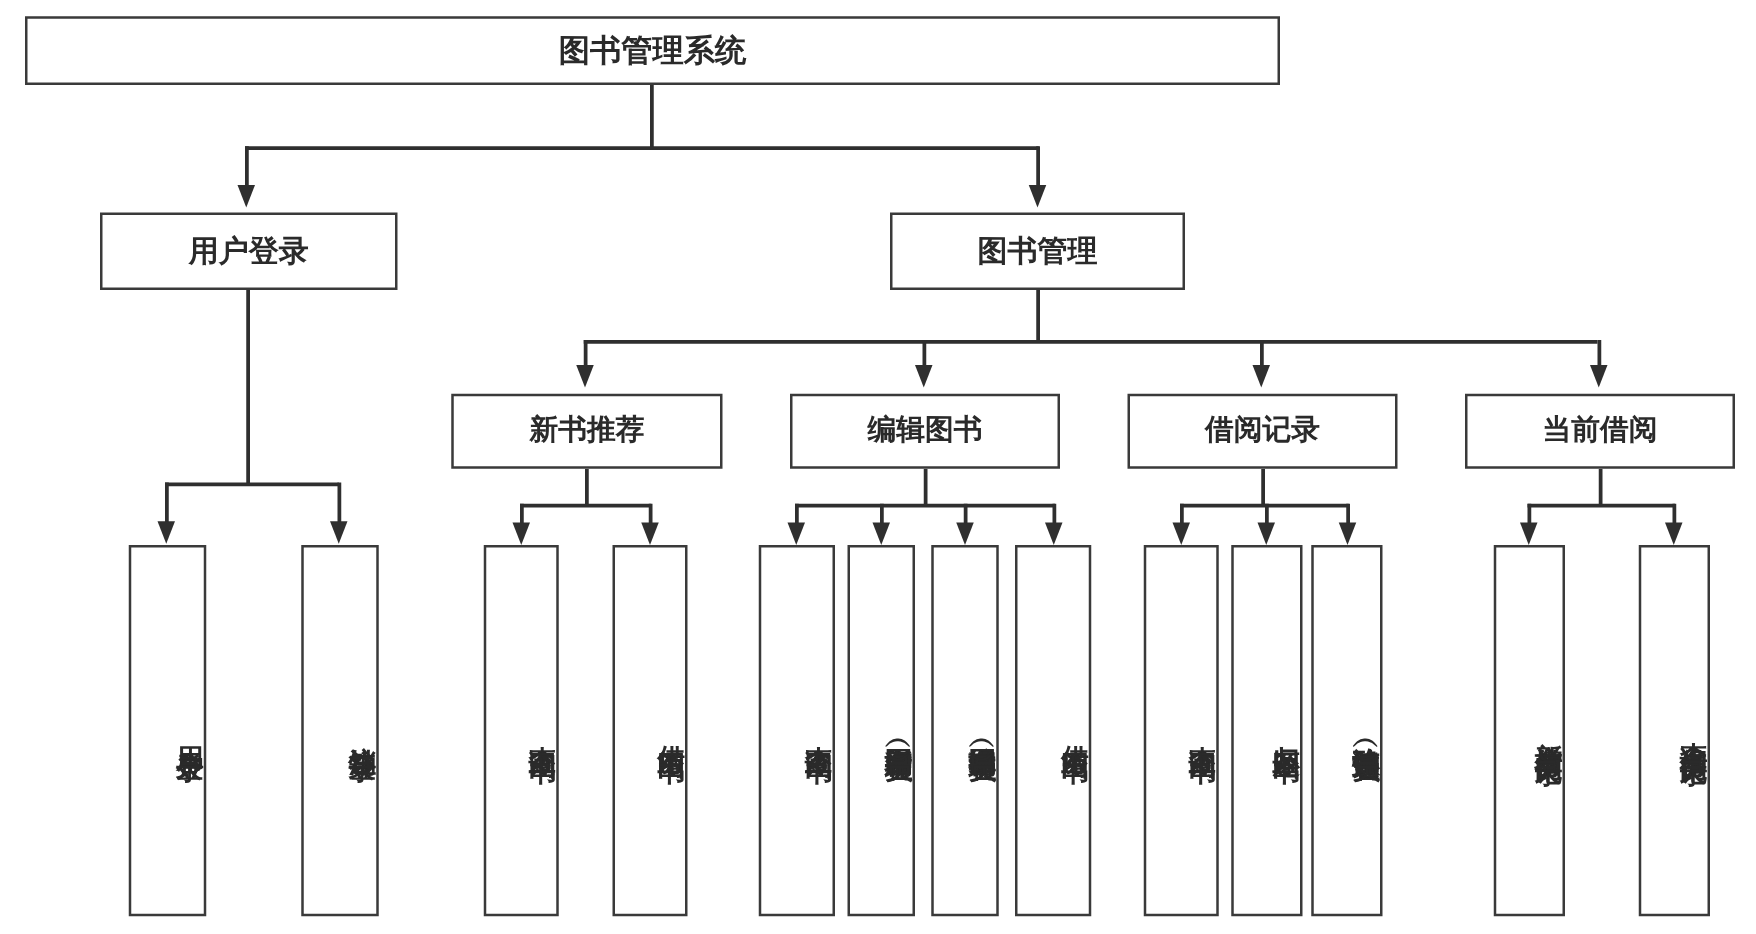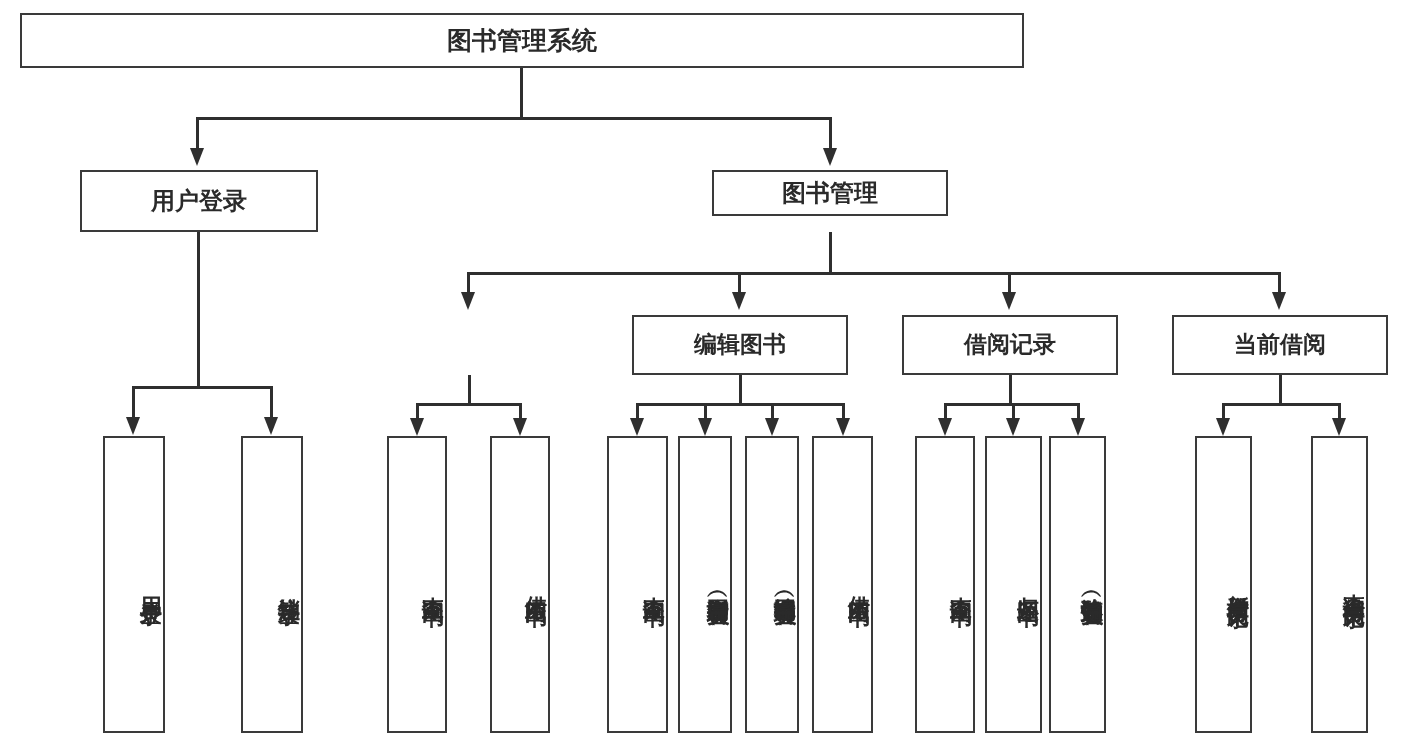--- a/index.html
+++ b/index.html
@@ -96,40 +96,41 @@
   <div class="hline" style="left:196px; top:117px; width:635px;"></div>
 
   <div class="vline" style="left:196px; top:117px; height:32px;"></div>
   <div class="arrow" style="left:190px; top:148px;"></div>
 
   <div class="vline" style="left:829px; top:117px; height:32px;"></div>
   <div class="arrow" style="left:823px; top:148px;"></div>
 
   <div class="node level2" style="left:80px; top:170px; width:238px; height:62px;">用户登录</div>
 
-  <div class="node level2" style="left:712px; top:170px; width:236px; height:46px;">图书管理</div>
+  <div class="node level2" style="left:712px; top:170px; width:236px; height:62px;">图书管理</div>
 
   <div class="vline" style="left:197px; top:232px; height:156px;"></div>
   <div class="hline" style="left:132px; top:386px; width:139px;"></div>
   <div class="vline" style="left:132px; top:386px; height:32px;"></div>
   <div class="arrow" style="left:126px; top:417px;"></div>
   <div class="vline" style="left:270px; top:386px; height:32px;"></div>
   <div class="arrow" style="left:264px; top:417px;"></div>
 
   <div class="vline" style="left:829px; top:232px; height:42px;"></div>
   <div class="hline" style="left:467px; top:272px; width:811px;"></div>
   <div class="vline" style="left:467px; top:272px; height:28px;"></div>
   <div class="arrow" style="left:461px; top:292px;"></div>
   <div class="vline" style="left:738px; top:272px; height:28px;"></div>
   <div class="arrow" style="left:732px; top:292px;"></div>
   <div class="vline" style="left:1008px; top:272px; height:28px;"></div>
   <div class="arrow" style="left:1002px; top:292px;"></div>
   <div class="vline" style="left:1278px; top:272px; height:28px;"></div>
   <div class="arrow" style="left:1272px; top:292px;"></div>
 
+  <div class="node level3" style="left:361px; top:315px; width:217px; height:60px;">新书推荐</div>
 
   <div class="node level3" style="left:632px; top:315px; width:216px; height:60px;">编辑图书</div>
 
   <div class="node level3" style="left:902px; top:315px; width:216px; height:60px;">借阅记录</div>
 
   <div class="node level3" style="left:1172px; top:315px; width:216px; height:60px;">当前借阅</div>
 
   <div class="vline" style="left:468px; top:375px; height:30px;"></div>
   <div class="hline" style="left:416px; top:403px; width:105px;"></div>
   <div class="vline" style="left:416px; top:403px; height:20px;"></div>

